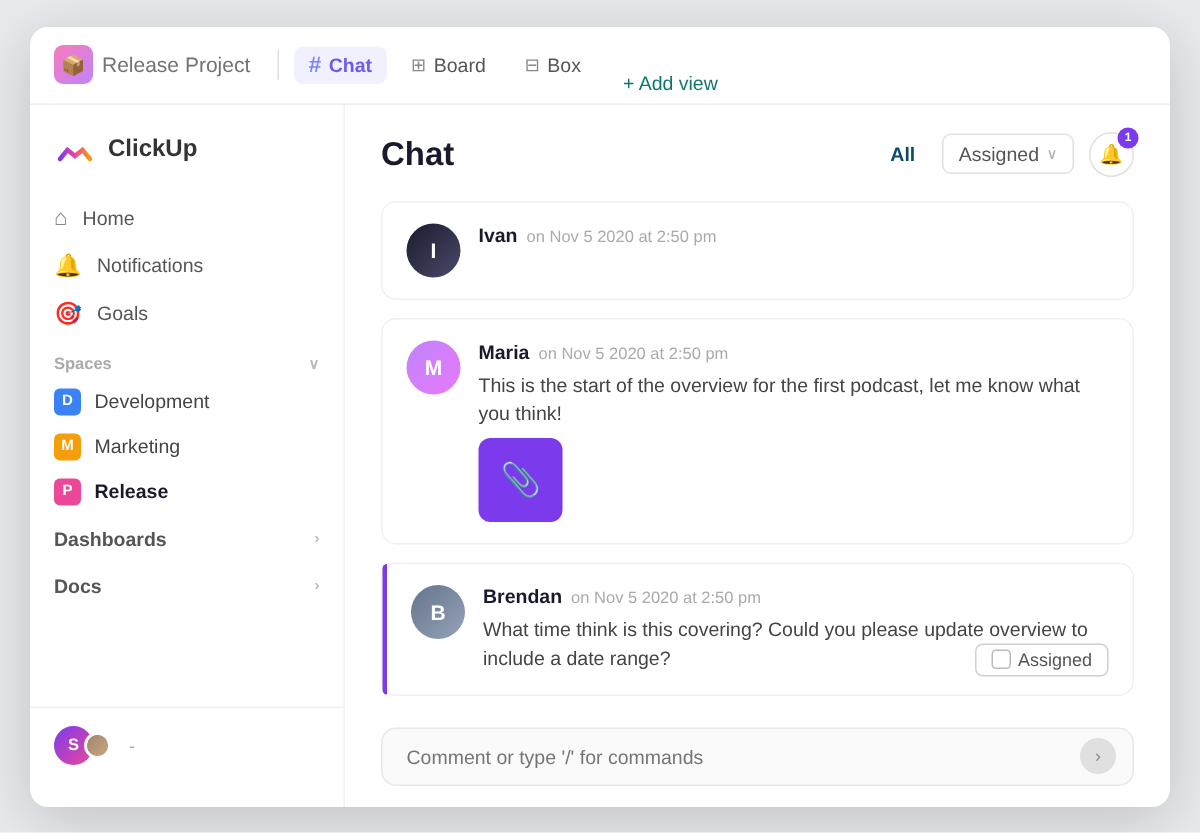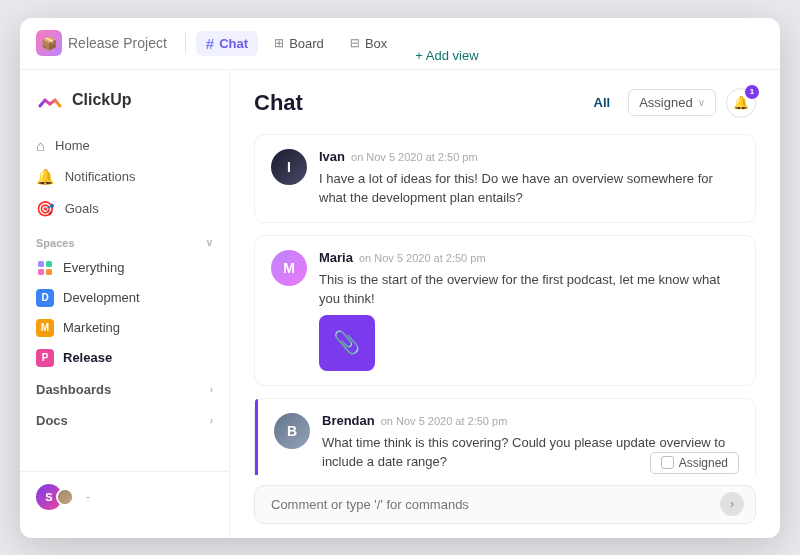--- a/index.html
+++ b/index.html
@@ -369,31 +369,20 @@
         <span class="nav-icon">🎯</span>
         <span>Goals</span>
       </div>
 
       <div class="sidebar-section-label">
         <span>Spaces</span>
         <span class="spaces-chevron">∨</span>
       </div>
 
       <div class="space-item">
-        <div class="space-dot all">
-          <svg width="16" height="16" viewBox="0 0 16 16" fill="none">
-            <rect x="1" y="1" width="6" height="6" rx="1.5" fill="#a78bfa"></rect>
-            <rect x="9" y="1" width="6" height="6" rx="1.5" fill="#34d399"></rect>
-            <rect x="1" y="9" width="6" height="6" rx="1.5" fill="#f472b6"></rect>
-            <rect x="9" y="9" width="6" height="6" rx="1.5" fill="#fb923c"></rect>
-          </svg>
-        </div>
-        <span>Everything</span>
-      </div>
-      <div class="space-item">
         <div class="space-dot dot-dev">D</div>
         <span>Development</span>
       </div>
       <div class="space-item">
         <div class="space-dot dot-mkt">M</div>
         <span>Marketing</span>
       </div>
       <div class="space-item active">
         <div class="space-dot dot-prod">P</div>
         <span>Release</span>
@@ -442,21 +431,20 @@
 
         <div class="message-card">
           <div class="msg-avatar msg-avatar-ivan">
             <div class="avatar-face">I</div>
           </div>
           <div class="msg-body">
             <div class="msg-meta">
               <span class="msg-author">Ivan</span>
               <span class="msg-time">on Nov 5 2020 at 2:50 pm</span>
             </div>
-            <div class="msg-text">I have a lot of ideas for this! Do we have an overview somewhere for what the development plan entails?</div>
           </div>
         </div>
 
         <div class="message-card">
           <div class="msg-avatar msg-avatar-maria">
             <div class="avatar-face">M</div>
           </div>
           <div class="msg-body">
             <div class="msg-meta">
               <span class="msg-author">Maria</span>

